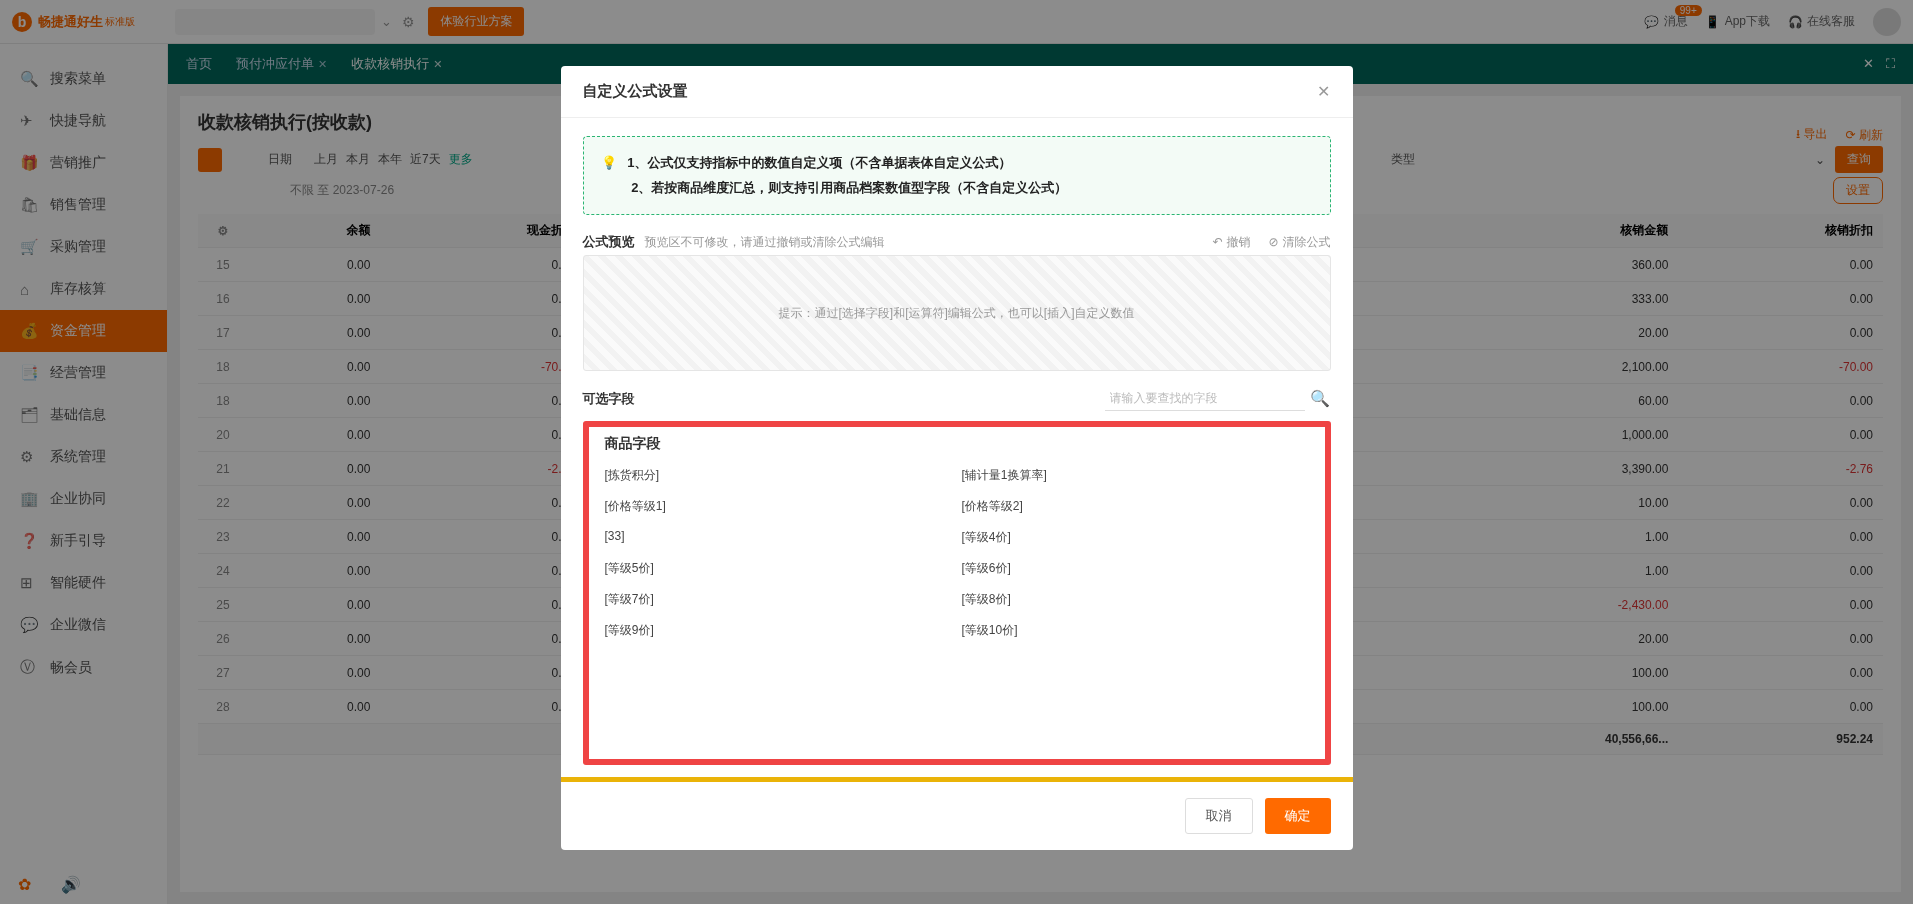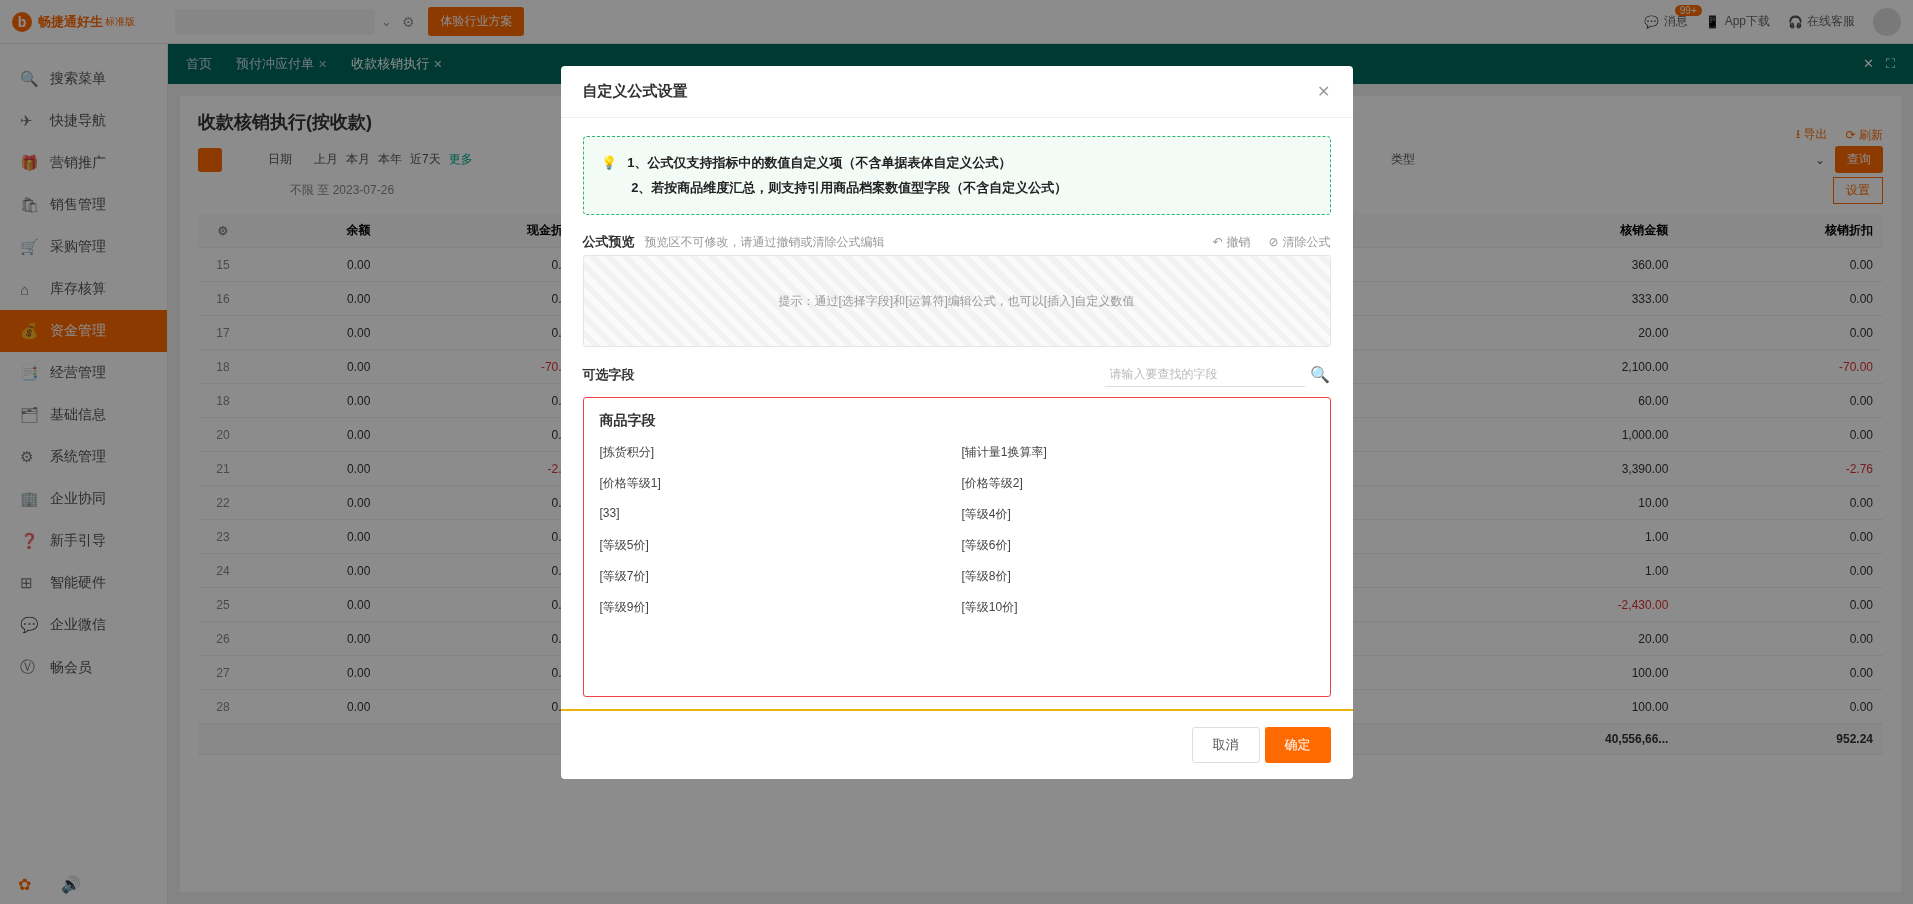--- a/index.html
+++ b/index.html
@@ -28,21 +28,21 @@
 .tabbar .right{margin-left:auto;display:flex;gap:12px;color:#fff}
 .page{background:#fff;margin:12px;padding:14px 18px;flex:1;min-height:0;display:flex;flex-direction:column}
 .page h2{font-size:18px;color:#333;font-weight:600;margin-bottom:12px}
 .filters{display:flex;align-items:center;gap:8px;font-size:12px;color:#555;margin-bottom:10px}
 .chip{width:24px;height:24px;background:#ff6a00;border-radius:3px}
 .filters .lnk{color:#555}
 .filters .more{color:#0a8}
 .filters .sub{color:#888}
 .right-actions{margin-left:auto;display:flex;align-items:center;gap:10px}
 .btn-orange{background:#ff6a00;color:#fff;border:none;padding:5px 12px;border-radius:3px;font-size:12px}
-.btn-outline{border:1px solid #ff6a00;color:#ff6a00;background:#fff;padding:4px 12px;border-radius:0;font-size:12px}
+.btn-outline{border:1px solid #ff6a00;color:#ff6a00;background:#fff;padding:4px 12px;border-radius:7px;font-size:12px}
 .top-links{margin-left:auto;display:flex;gap:18px;color:#ff6a00;font-size:12px;align-items:center}
 .tbl-wrap{flex:1;overflow:hidden;position:relative}
 table{width:100%;border-collapse:collapse;font-size:12px}
 th,td{padding:8px 10px;border-bottom:1px solid #eee;text-align:right;white-space:nowrap}
 th{color:#000000;font-weight:600;background:#fafafa}
 th:first-child,td:first-child{text-align:center;width:50px;color:#888}
 td.l,th.l{text-align:left}
 .neg{color:#d33}
 tfoot td{background:#fafafa;font-weight:600}
 .overlay{position:absolute;inset:0;background:rgba(0,0,0,.45);z-index:50}
@@ -51,37 +51,37 @@
 .m-head h3{font-size:15px;font-weight:600}
 .m-close{margin-left:auto;color:#999;font-size:16px;cursor:pointer}
 .m-body{padding:18px 22px 0;flex:1;overflow:auto}
 .tip-box{border:1px dashed #2bb573;background:#f3fbf6;border-radius:4px;padding:14px 18px;color:#222;font-size:13px;line-height:1.9}
 .tip-box .bulb{color:#999;margin-right:6px}
 .tip-box b{font-weight:700}
 .sec-head{display:flex;align-items:center;margin:18px 0 4px;font-size:13px;color:#333}
 .sec-head .hint{color:#999;margin-left:10px;font-size:12px}
 .sec-head .acts{margin-left:auto;display:flex;gap:18px;color:#999;font-size:12px}
 .sec-head .acts span{display:flex;align-items:center;gap:4px}
-.preview{border:1px solid #e5e5e5;background:repeating-linear-gradient(45deg,#fafafa,#fafafa 6px,#f2f2f2 6px,#f2f2f2 12px);height:92px;display:flex;align-items:center;justify-content:center;color:#999;font-size:12px;border-radius:3px}
+.preview{border:1px solid #e5e5e5;background:repeating-linear-gradient(45deg,#fafafa,#fafafa 6px,#f2f2f2 6px,#f2f2f2 12px);height:116px;display:flex;align-items:center;justify-content:center;color:#999;font-size:12px;border-radius:3px}
 .cols{display:flex;gap:6px;margin-top:15px}
 .col-left{flex:1;min-width:0}
 .col-right{width:180px}
 .search-row{display:flex;align-items:center;margin-bottom:10px}
 .search-row label{font-size:13px;color:#333;font-weight:600}
 .search-row input{margin-left:auto;border:none;border-bottom:1px solid #ddd;padding:5px;font-size:12px;width:200px;outline:none}
 .search-row input::placeholder{color:#bbb}
 .search-row .sicon{color:#ff6a00;font-size:16px;margin-left:6px}
-.field-box{border:1px solid #ef4444;border-radius:3px;height:300px;overflow-y:auto;padding:14px 16px;position:relative}
+.field-box{border:6px solid #ef4444;border-radius:3px;height:344px;overflow-y:auto;padding:8px 16px;position:relative}
 .field-box h4{font-size:14px;font-weight:700;margin-bottom:14px}
 .field-grid{display:grid;grid-template-columns:1fr 1fr;gap:14px 10px;font-size:12px;color:#444}
 .op-label{font-size:13px;color:#333;font-weight:600;margin-bottom:14px}
 .op-grid{display:grid;grid-template-columns:1fr 1fr;gap:14px}
 .op-btn{height:56px;border:1px solid #ddd;border-radius:3px;background:#fff;font-size:20px;display:flex;align-items:center;justify-content:center;cursor:pointer}
 .ins-btn{grid-column:1/3;height:48px;border:1px solid #ddd;border-radius:3px;background:#fff;font-size:14px;display:flex;align-items:center;justify-content:center;cursor:pointer;color:#555}
-.m-foot{padding:16px 22px;display:flex;justify-content:flex-end;gap:5px;border-top:2px solid #eab308}
+.m-foot{padding:16px 22px;display:flex;justify-content:flex-end;gap:12px;border-top:5px solid #eab308}
 .btn-cancel{border:1px solid #ddd;background:#fff;color:#555;padding:8px 20px;border-radius:3px;font-size:13px}
 .btn-ok{border:none;background:#ff6a00;color:#fff;padding:8px 20px;border-radius:3px;font-size:13px}
 .foot-icons{position:absolute;bottom:10px;left:18px;display:flex;gap:30px;color:#ff6a00;font-size:16px}
 .page-head-row{display:flex;align-items:flex-end}
 </style>
 </head>
 <body>
 
 <div class="overlay"></div>
 

